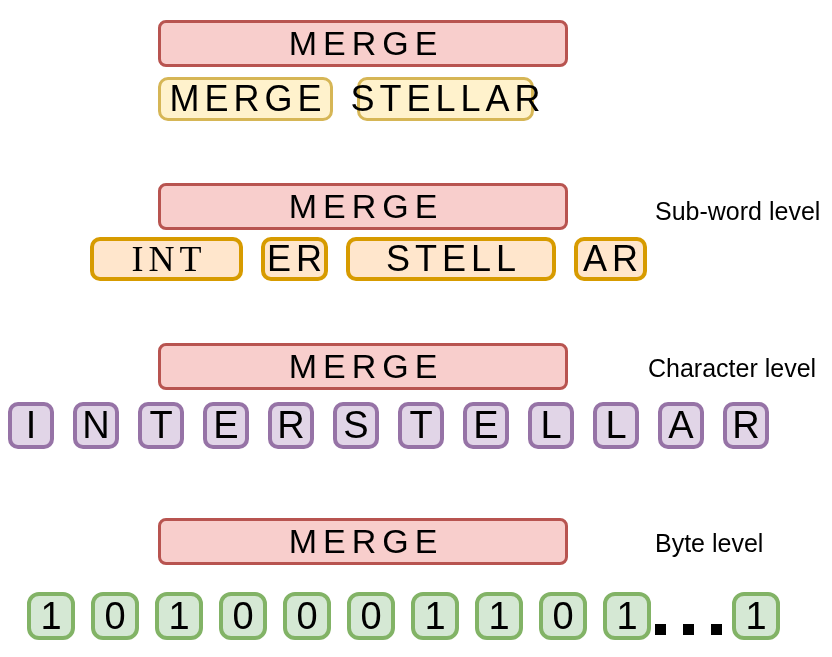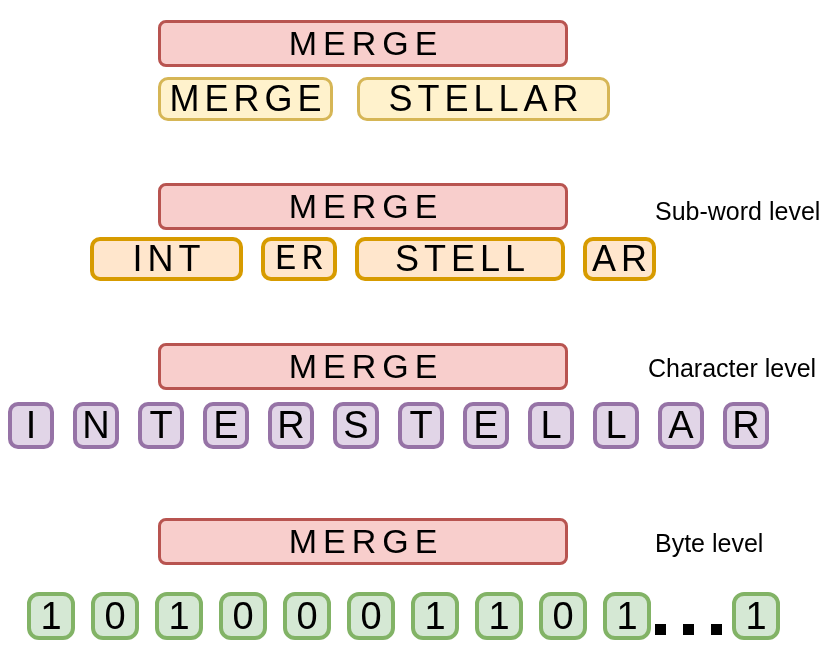--- a/index.html
+++ b/index.html
@@ -45,28 +45,28 @@
   .token{
     box-sizing:border-box;
     display:flex;align-items:center;justify-content:center;
     white-space:nowrap;
   }
   #row-word .token{
     height:44px;border-radius:10px;font-size:36px;letter-spacing:5px;text-indent:5px;
     background:var(--word-fill,#FFF2CC);border:3px solid var(--word-stroke,#D6B656);
   }
   #row-word .token:nth-child(1){width:175px;}
-  #row-word .token:nth-child(2){width:253px;}
+  #row-word .token:nth-child(2){width:177px;}
 
   #row-subword .token{
     height:44px;border-radius:10px;font-size:36px;letter-spacing:5px;text-indent:5px;
     background:var(--subword-fill,#FFE6CC);border:4px solid var(--subword-stroke,#D79B00);
   }
-  #row-subword .token:nth-child(1){width:153px;}
-  #row-subword .token:nth-child(2){width:76px;font-family:Liberation Mono, monospace;}
+  #row-subword .token:nth-child(1){width:153px;font-family:Liberation Serif, serif;}
+  #row-subword .token:nth-child(2){width:67px;}
   #row-subword .token:nth-child(3){width:210px;text-align:right;}
   #row-subword .token:nth-child(4){width:73px;}
 
   #row-character .token{
     width:46px;height:47px;border-radius:10px;font-size:38px;
     background:var(--character-fill,#E1D5E7);border:4px solid var(--character-stroke,#9673A6);
   }
 
   #row-byte .token{
     width:48px;height:48px;border-radius:12px;font-size:38px;

